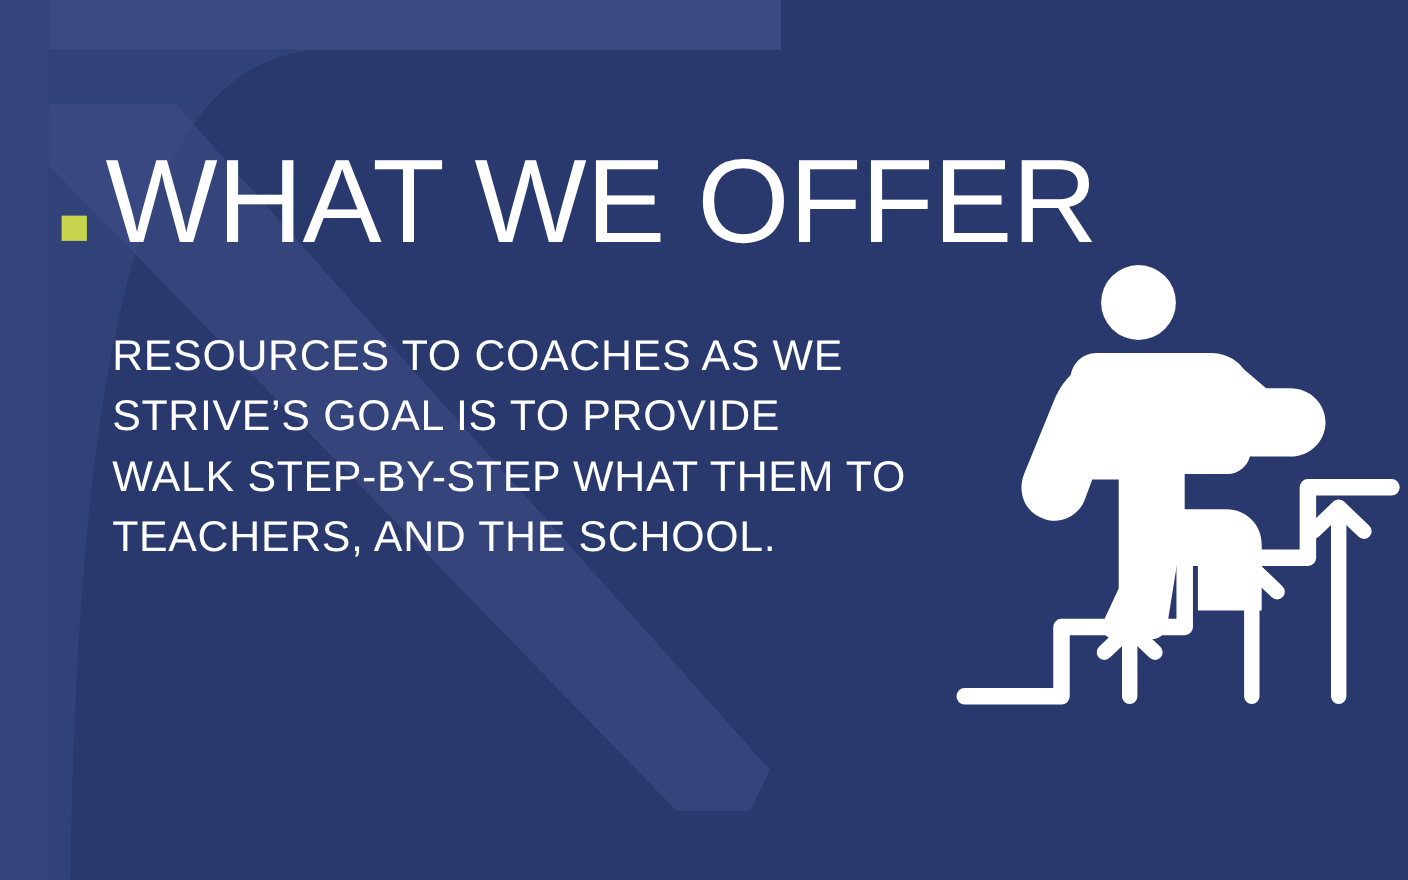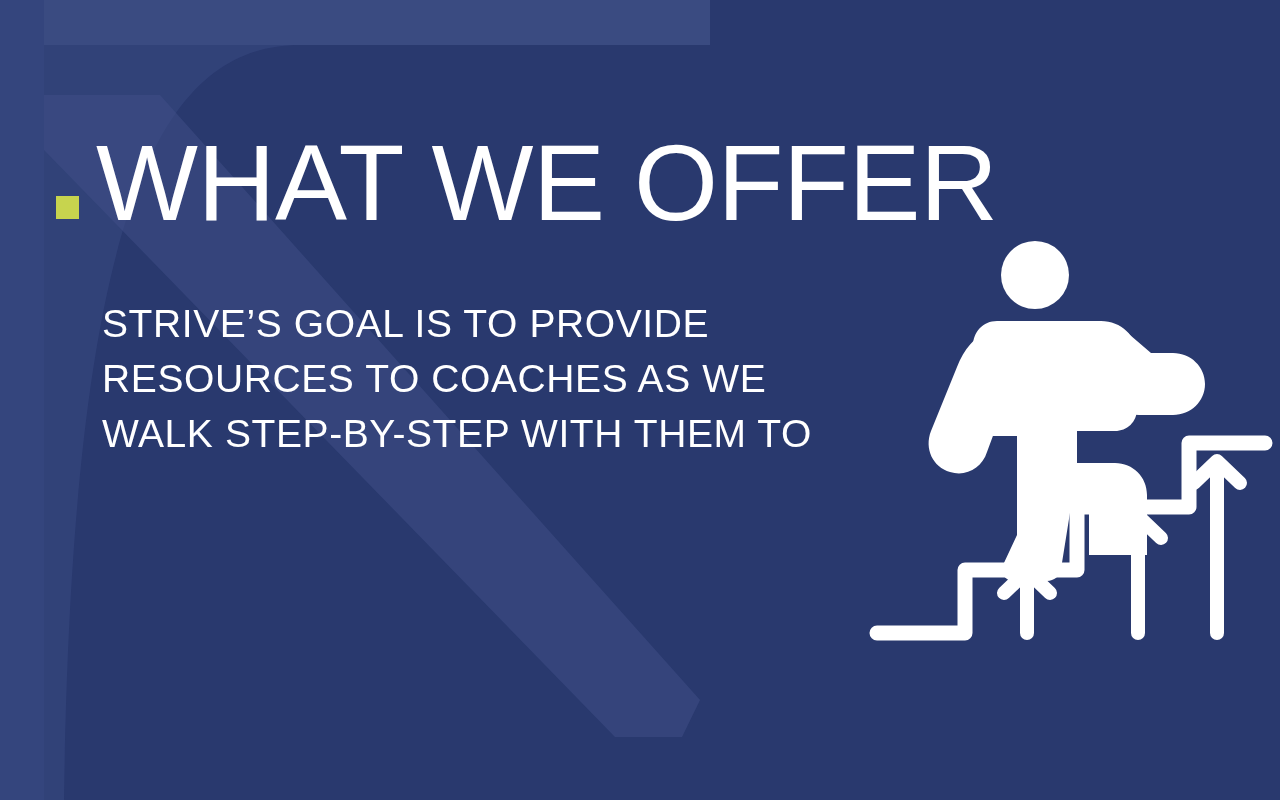--- a/index.html
+++ b/index.html
@@ -127,23 +127,24 @@
     </svg>
   </div>
 
   <div class="content">
 
     <div class="bullet-square"></div>
 
     <h1 class="slide-title">WHAT WE OFFER</h1>
 
     <div class="body-block">
+      <div class="body-line">RESOURCES TO COACHES AS WE</div>
       <div class="body-line">STRIVE’S GOAL IS TO PROVIDE</div>
-      <div class="body-line">RESOURCES TO COACHES AS WE</div>
-      <div class="body-line">WALK STEP-BY-STEP WITH THEM TO</div>
+      <div class="body-line">WALK STEP-BY-STEP WHAT THEM TO</div>
+      <div class="body-line">TEACHERS, AND THE SCHOOL.</div>
     </div>
 
     <div class="stairs-graphic">
       <svg viewBox="0 0 410 410">
         <g fill="#ffffff">
 
           <circle cx="170" cy="40" r="34"></circle>
 
           <path d="M 132 86
                    C 118 86 108 97 108 111

